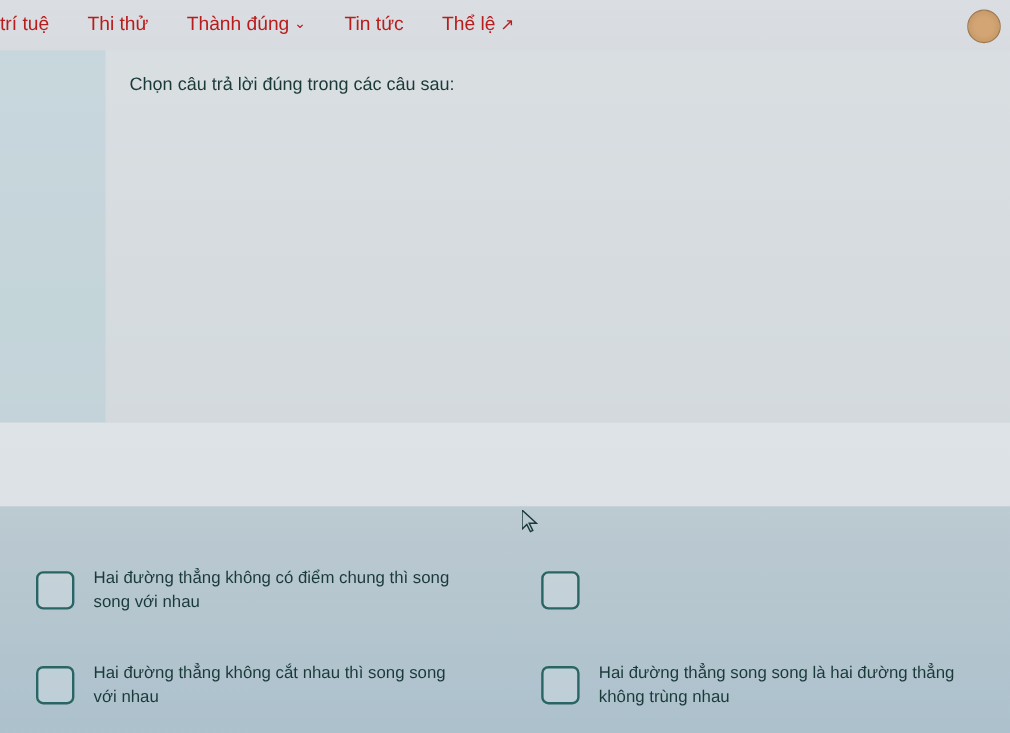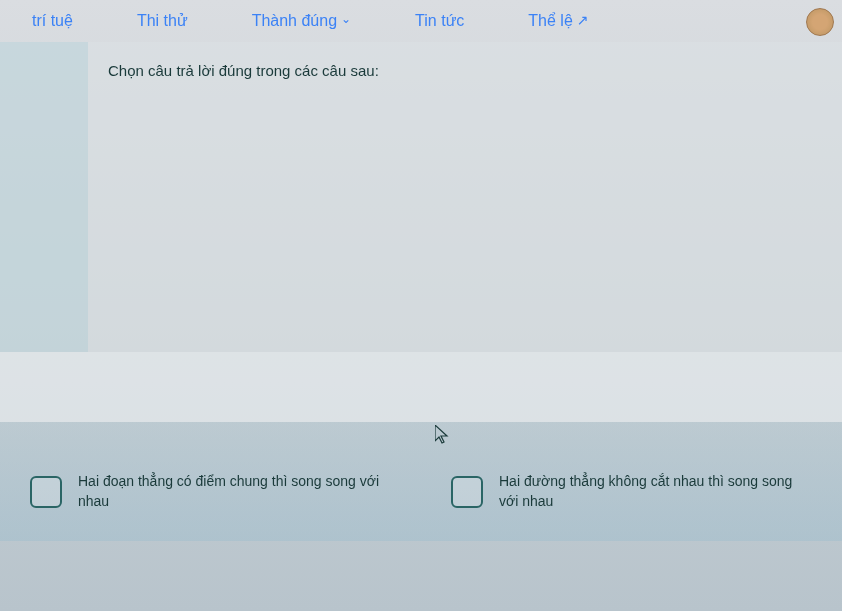--- a/index.html
+++ b/index.html
@@ -16,27 +16,26 @@
       position: relative;
     }
     .nav-bar {
       display: flex;
       align-items: center;
       padding: 12px 0 12px 0;
       gap: 32px;
       background: rgba(255,255,255,0.05);
     }
     .nav-item {
-      color: #3b82f6;
+      color: #b91c1c;
       font-size: 16px;
       font-weight: 500;
       cursor: pointer;
       display: flex;
       gap: 4px;
-      margin-left: 32px;
     }
     .nav-item:first-child {
       padding-left: 0;
     }
     .chevron-down {
       font-size: 12px;
     }
     .external-link {
       font-size: 14px;
     }
@@ -135,25 +134,32 @@
 
 <div class="question-area">
   <div class="question-prompt">Chọn câu trả lời đúng trong các câu sau:</div>
 </div>
 
 <div class="question-white"></div>
 
 <div class="answers-grid">
   <div class="answer-option">
     <div class="checkbox"></div>
-    <div class="answer-text">Hai đoạn thẳng có điểm chung thì song song với nhau</div>
+    <div class="answer-text">Hai đường thẳng không có điểm chung thì song song với nhau</div>
+  </div>
+  <div class="answer-option">
+    <div class="checkbox"></div>
   </div>
   <div class="answer-option">
     <div class="checkbox"></div>
     <div class="answer-text">Hai đường thẳng không cắt nhau thì song song với nhau</div>
+  </div>
+  <div class="answer-option">
+    <div class="checkbox"></div>
+    <div class="answer-text">Hai đường thẳng song song là hai đường thẳng không trùng nhau</div>
   </div>
 </div>
 
 <div class="cursor-icon">
   <svg width="16" height="20" viewBox="0 0 16 20">
     <path d="M0,0 L0,16 L4,12 L7,18 L9,17 L6,11 L12,11 Z" fill="none" stroke="#1a3a3a" stroke-width="1.2"></path>
   </svg>
 </div>
 
 </body></html>

